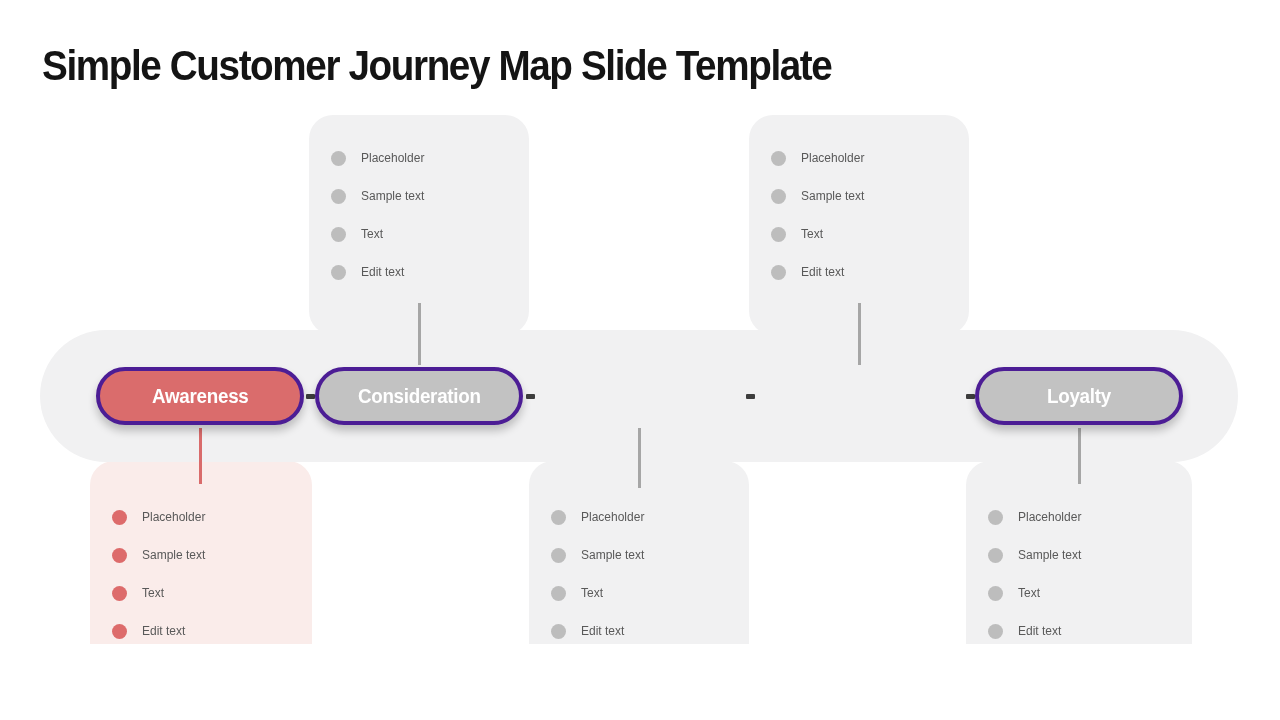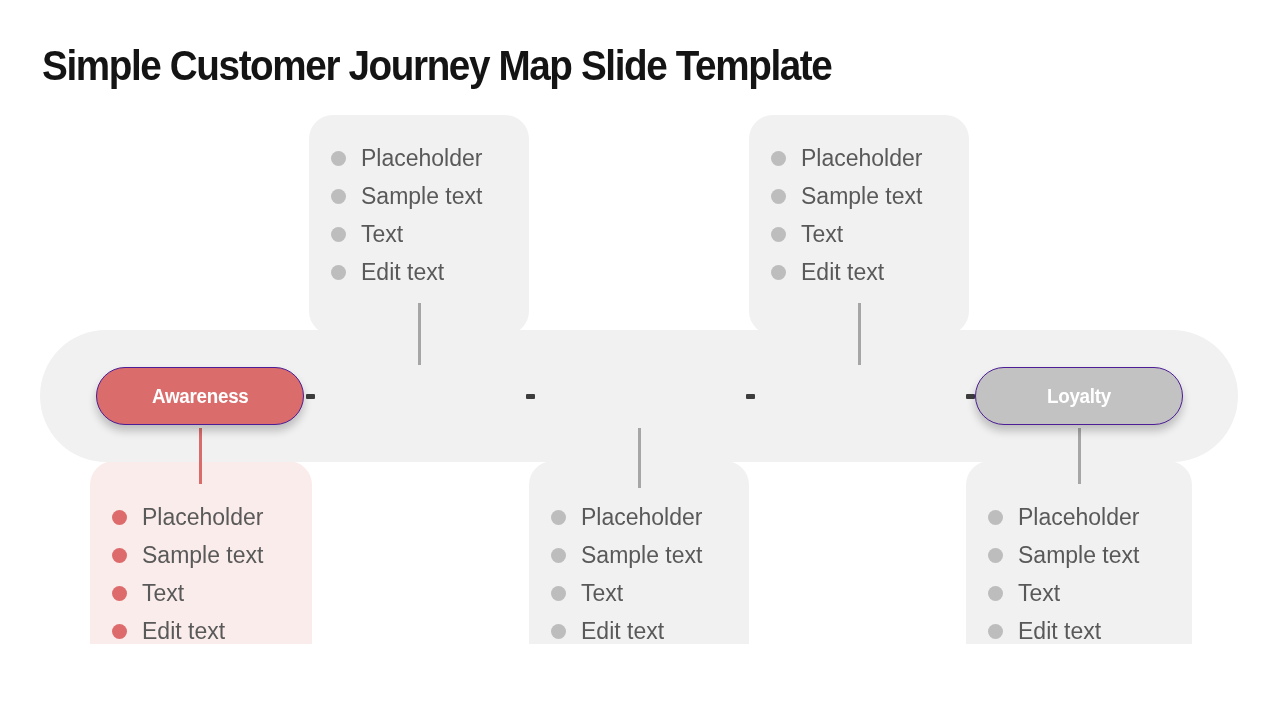--- a/index.html
+++ b/index.html
@@ -65,21 +65,21 @@
   .dot {
     width: 15px;
     height: 15px;
     border-radius: 50%;
     background: #bdbdbd;
     margin-right: 15px;
     flex: 0 0 auto;
   }
   .dot.red { background: #dd6b6b; }
   .li-text {
-    font-size: 23px;
+    font-size: 12px;
     color: #595959;
   }
 
   
   .vline {
     position: absolute;
     width: 3px;
     background: #a6a6a6;
     z-index: 2;
   }
@@ -96,21 +96,21 @@
     z-index: 2;
   }
 
   
   .pill {
     position: absolute;
     top: 367px;
     width: 208px;
     height: 58px;
     background: #c2c2c2;
-    border: 1px solid #4c1d95;
+    border: 4px solid #4c1d95;
     border-radius: 30px;
     box-shadow: 0 6px 9px rgba(0,0,0,0.22);
     display: flex;
     align-items: center;
     justify-content: center;
     z-index: 3;
     cursor: pointer;
   }
   .pill.red { background: #da6c6c; }
   .pill-label {
@@ -242,17 +242,20 @@
   <div class="vline" style="left:1078px; top:428px; height:56px;"></div>
 
   <div class="dash" style="left:306px;"></div>
   <div class="dash" style="left:526px;"></div>
   <div class="dash" style="left:746px;"></div>
   <div class="dash" style="left:966px;"></div>
 
   <div class="pill red" style="left:96px;">
     <span class="pill-label">Awareness</span>
   </div>
+  <div class="pill" style="left:315px;">
+    <span class="pill-label">Consideration</span>
+  </div>
   <div class="pill" style="left:975px;">
     <span class="pill-label">Loyalty</span>
   </div>
 
 </div>
 
 </body></html>

